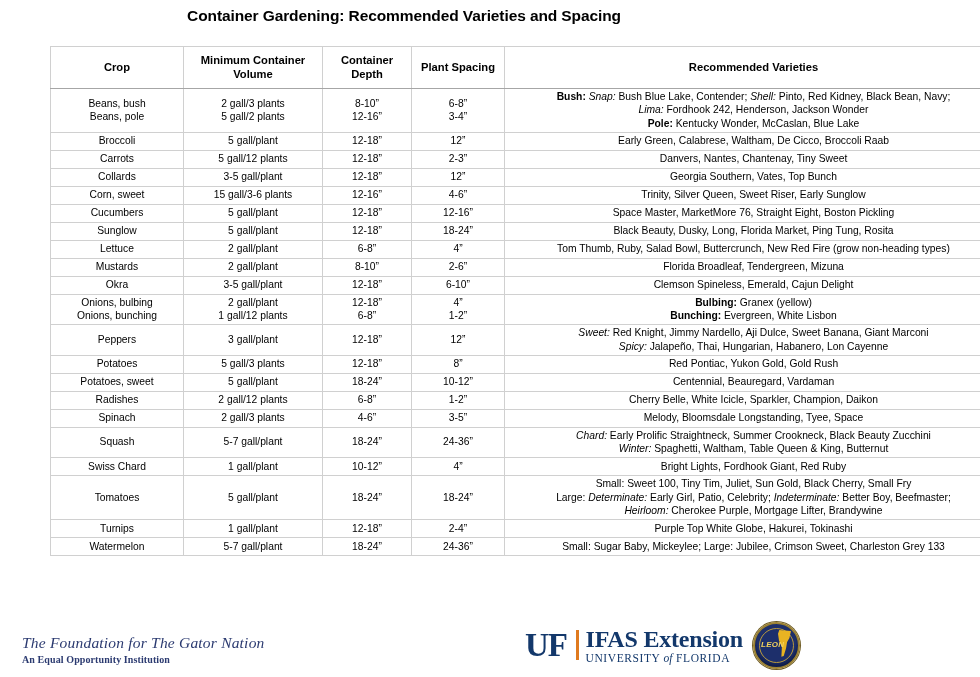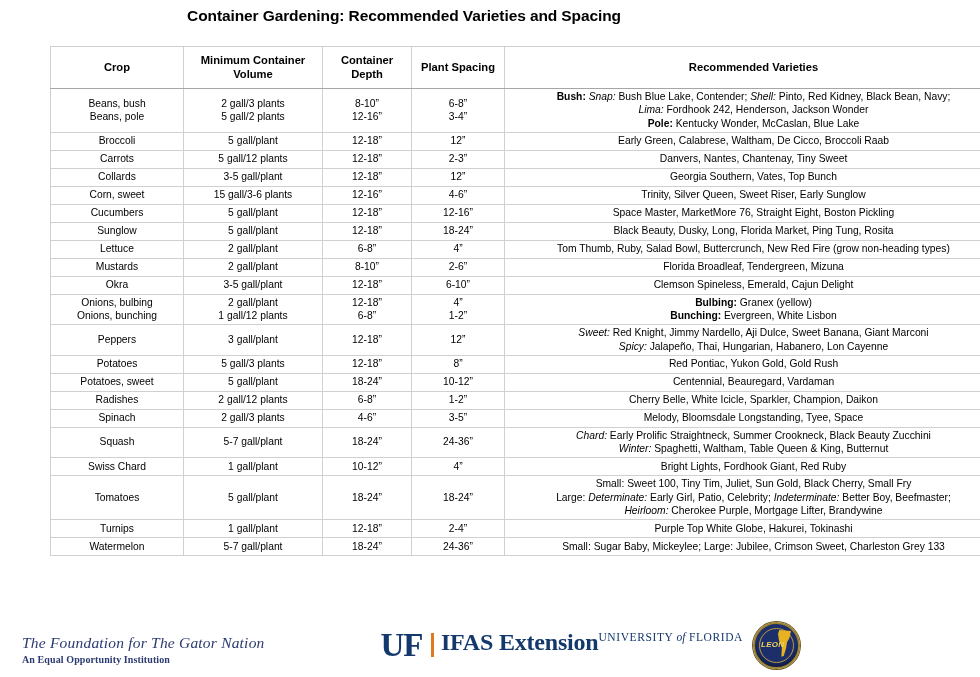--- a/index.html
+++ b/index.html
@@ -127,21 +127,21 @@
     position: relative;
     padding-right: 2px;
   }
   .uf-rule {
     width: 2.5px;
     background: #e07a1f;
     margin: 3px 0 4px 0;
   }
   .uf-text {
     display: flex;
-    flex-direction: row;
+    flex-direction: column;
     justify-content: flex-start;
   }
   .uf-ifas {
     font-family: "Liberation Serif", serif;
     font-weight: bold;
     font-size: 24px;
     line-height: 1.0;
     color: #13386b;
     letter-spacing: -0.2px;
   }

